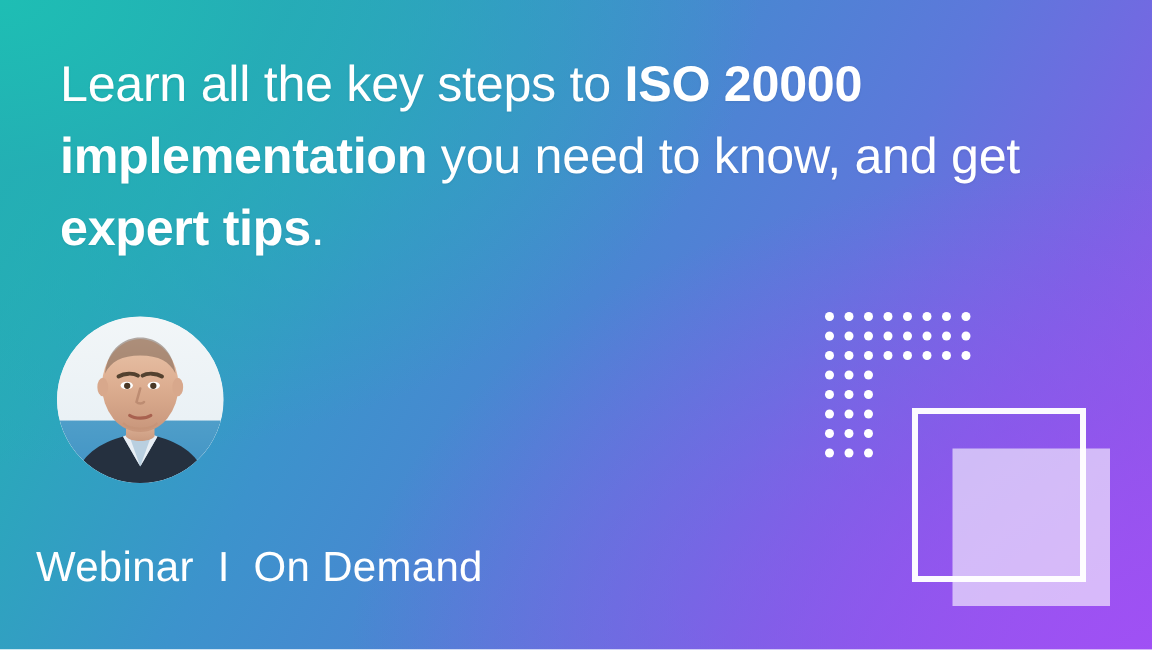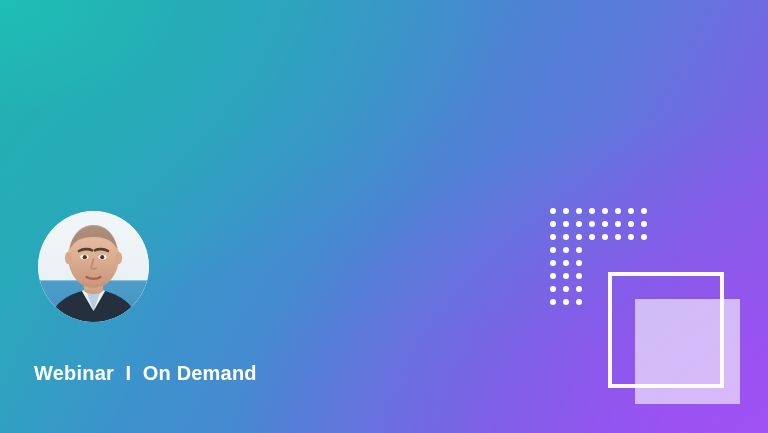--- a/index.html
+++ b/index.html
@@ -41,24 +41,24 @@
     width:111px; height:111px;
     border-radius:50%;
     overflow:hidden;
     background:#eef3f6;
   }
   #avatar svg { display:block; width:111px; height:111px; }
 
   
   #footer-label {
     position:absolute;
-    left:34px; top:362px;
+    left:24px; top:362px;
     color:#ffffff;
-    font-size:20px;
-    font-weight:700;
+    font-size:28px;
+    font-weight:400;
     letter-spacing:0.2px;
     white-space:pre;
   }
 
   
   #dot-grid {
     position:absolute;
     left:549px; top:207px;
   }
   #dot-grid svg { display:block; }
@@ -78,20 +78,21 @@
     width:105px; height:105px;
     background:rgba(255,255,255,0.60);
     z-index:1;
   }
 </style>
 </head>
 <body>
 
 <div id="banner">
 
+  <h1 id="headline"><span>Learn all the key steps to </span><span class="b">ISO 20000 implementation</span><span> you need to know, and get </span><span class="b">expert tips</span><span>.</span></h1>
 
   <div id="avatar">
     <svg viewBox="0 0 111 111" xmlns="http://www.w3.org/2000/svg">
       <defs>
         <clipPath id="circ">
             <circle cx="55.5" cy="55.5" r="55.5"></circle>
           </clipPath>
         <linearGradient id="bgph" x1="0" y1="0" x2="0" y2="1">
           <stop offset="0" stop-color="#f2f6f8"></stop>
           <stop offset="0.62" stop-color="#eaf1f5"></stop>

